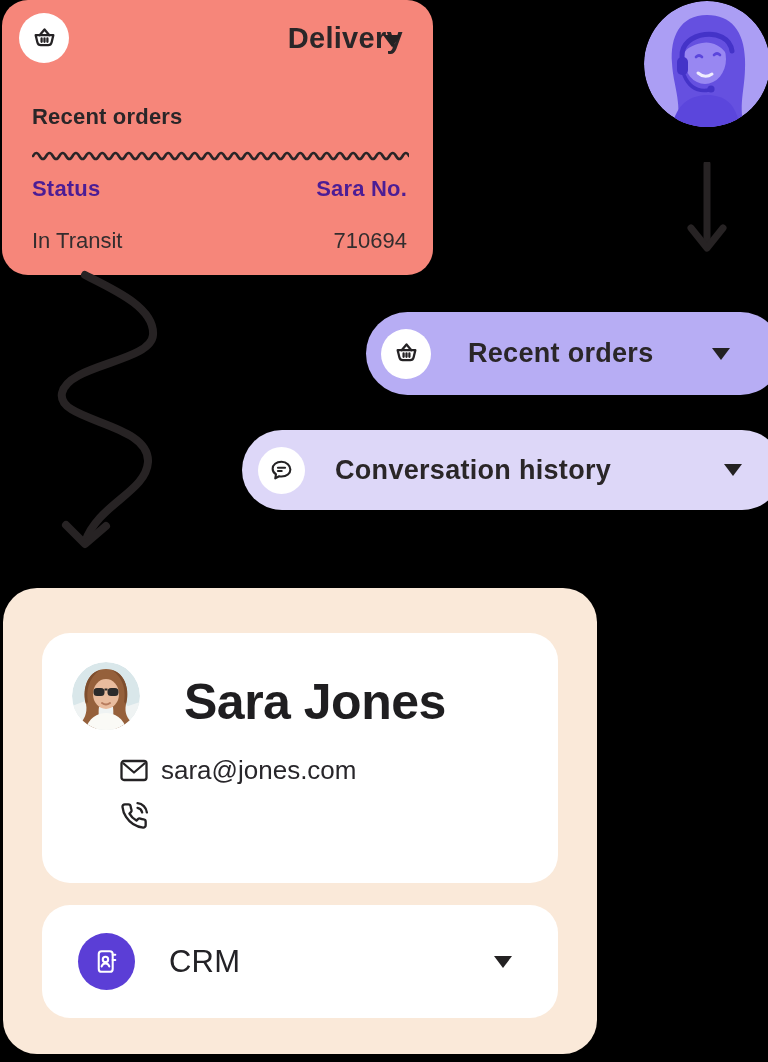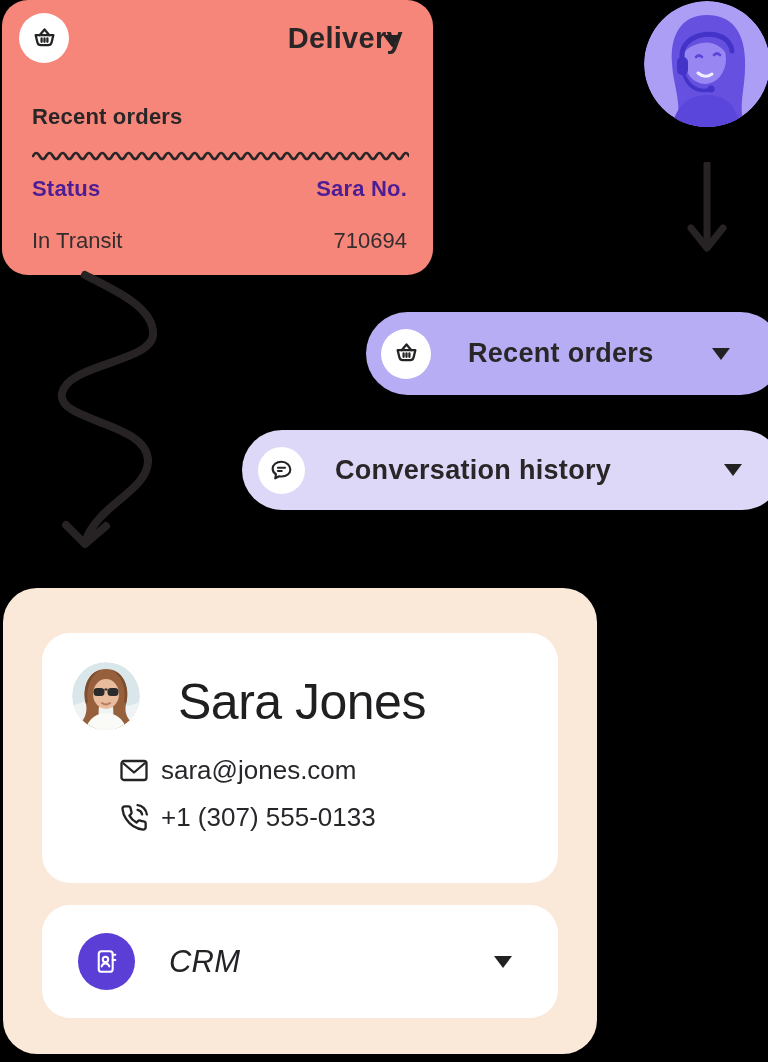--- a/index.html
+++ b/index.html
@@ -36,24 +36,24 @@
   .pill .icon-circle{width:50px;height:50px;}
   .pill-ch .icon-circle{width:47px;height:47px;}
   .pill-label{margin-left:37px;font-size:27px;font-weight:600;letter-spacing:.3px;color:#2A2628;}
   .pill-ch .pill-label{margin-left:30px;}
   .pill-caret-ro{position:absolute;right:52px;top:36px;}
   .pill-caret-ch{position:absolute;right:40px;top:34px;}
   
   .crm-card{position:absolute;left:3px;top:588px;width:594px;height:466px;background:#FAE9D9;border-radius:34px;}
   .contact-card{position:absolute;left:39px;top:45px;width:516px;height:250px;background:#fff;border-radius:28px;}
   .contact-avatar{position:absolute;left:30px;top:29px;width:68px;height:68px;border-radius:50%;overflow:hidden;}
-  .contact-name{position:absolute;left:136px;top:40px;font-size:50px;font-weight:400;letter-spacing:-.5px;color:#1F1E20;}
+  .contact-name{position:absolute;left:142px;top:40px;font-size:50px;font-weight:700;letter-spacing:-.5px;color:#1F1E20;}
   .contact-rows{position:absolute;left:78px;top:122px;display:flex;flex-direction:column;gap:16px;}
   .contact-row{display:flex;align-items:center;gap:13px;font-size:26px;font-weight:500;color:#28262A;}
-  .crm-bar{position:absolute;left:39px;top:317px;width:516px;height:113px;background:#fff;border-radius:28px;display:flex;align-items:center;padding-left:36px;box-sizing:border-box;font-style:italic;}
+  .crm-bar{position:absolute;left:39px;top:317px;width:516px;height:113px;background:#fff;border-radius:28px;display:flex;align-items:center;padding-left:36px;box-sizing:border-box;}
   .crm-circle{width:57px;height:57px;border-radius:50%;background:#5B3ED6;display:flex;align-items:center;justify-content:center;flex:0 0 auto;}
   .crm-label{margin-left:34px;font-size:31px;font-weight:500;letter-spacing:.2px;color:#232226;}
   .crm-caret{position:absolute;right:46px;top:51px;border-left-width:9px;border-right-width:9px;border-top-width:12px;}
   svg{display:block;}
 </style>
 </head>
 <body>
 
 <div class="delivery-card">
   <div class="dc-header">
@@ -159,21 +159,20 @@
           <path d="M3.5 4 L14 13 L24.5 4"></path>
         </svg>
         <span>sara@jones.com</span>
       </div>
       <div class="contact-row">
         <svg width="28" height="28" viewBox="0 0 24 24" fill="none" stroke="#242224" stroke-width="2" stroke-linecap="round" stroke-linejoin="round">
           <path d="M22 16.92v3a2 2 0 0 1-2.18 2 19.79 19.79 0 0 1-8.63-3.07 19.5 19.5 0 0 1-6-6 19.79 19.79 0 0 1-3.07-8.67A2 2 0 0 1 4.11 2h3a2 2 0 0 1 2 1.72 12.84 12.84 0 0 0 .7 2.81 2 2 0 0 1-.45 2.11L8.09 9.91a16 16 0 0 0 6 6l1.27-1.27a2 2 0 0 1 2.11-.45 12.84 12.84 0 0 0 2.81.7A2 2 0 0 1 22 16.92z"></path>
           <path d="M15.05 5A5 5 0 0 1 19 8.95"></path>
           <path d="M15.05 1A9 9 0 0 1 23 8.94"></path>
         </svg>
-        <span>+1 (307) 555-0133</span>
       </div>
     </div>
   </div>
 
   <div class="crm-bar">
     <span class="crm-circle">
       <svg width="31" height="31" viewBox="0 0 30 30" fill="none" stroke="#FFFFFF" stroke-width="2" stroke-linecap="round" stroke-linejoin="round">
         <rect x="7.5" y="5" width="13.5" height="20" rx="2.8"></rect>
         <circle cx="14" cy="13" r="2.6"></circle>
         <path d="M10.3 19.8 C11 17.8 12.4 16.8 14 16.8 C15.6 16.8 17 17.8 17.7 19.8"></path>

